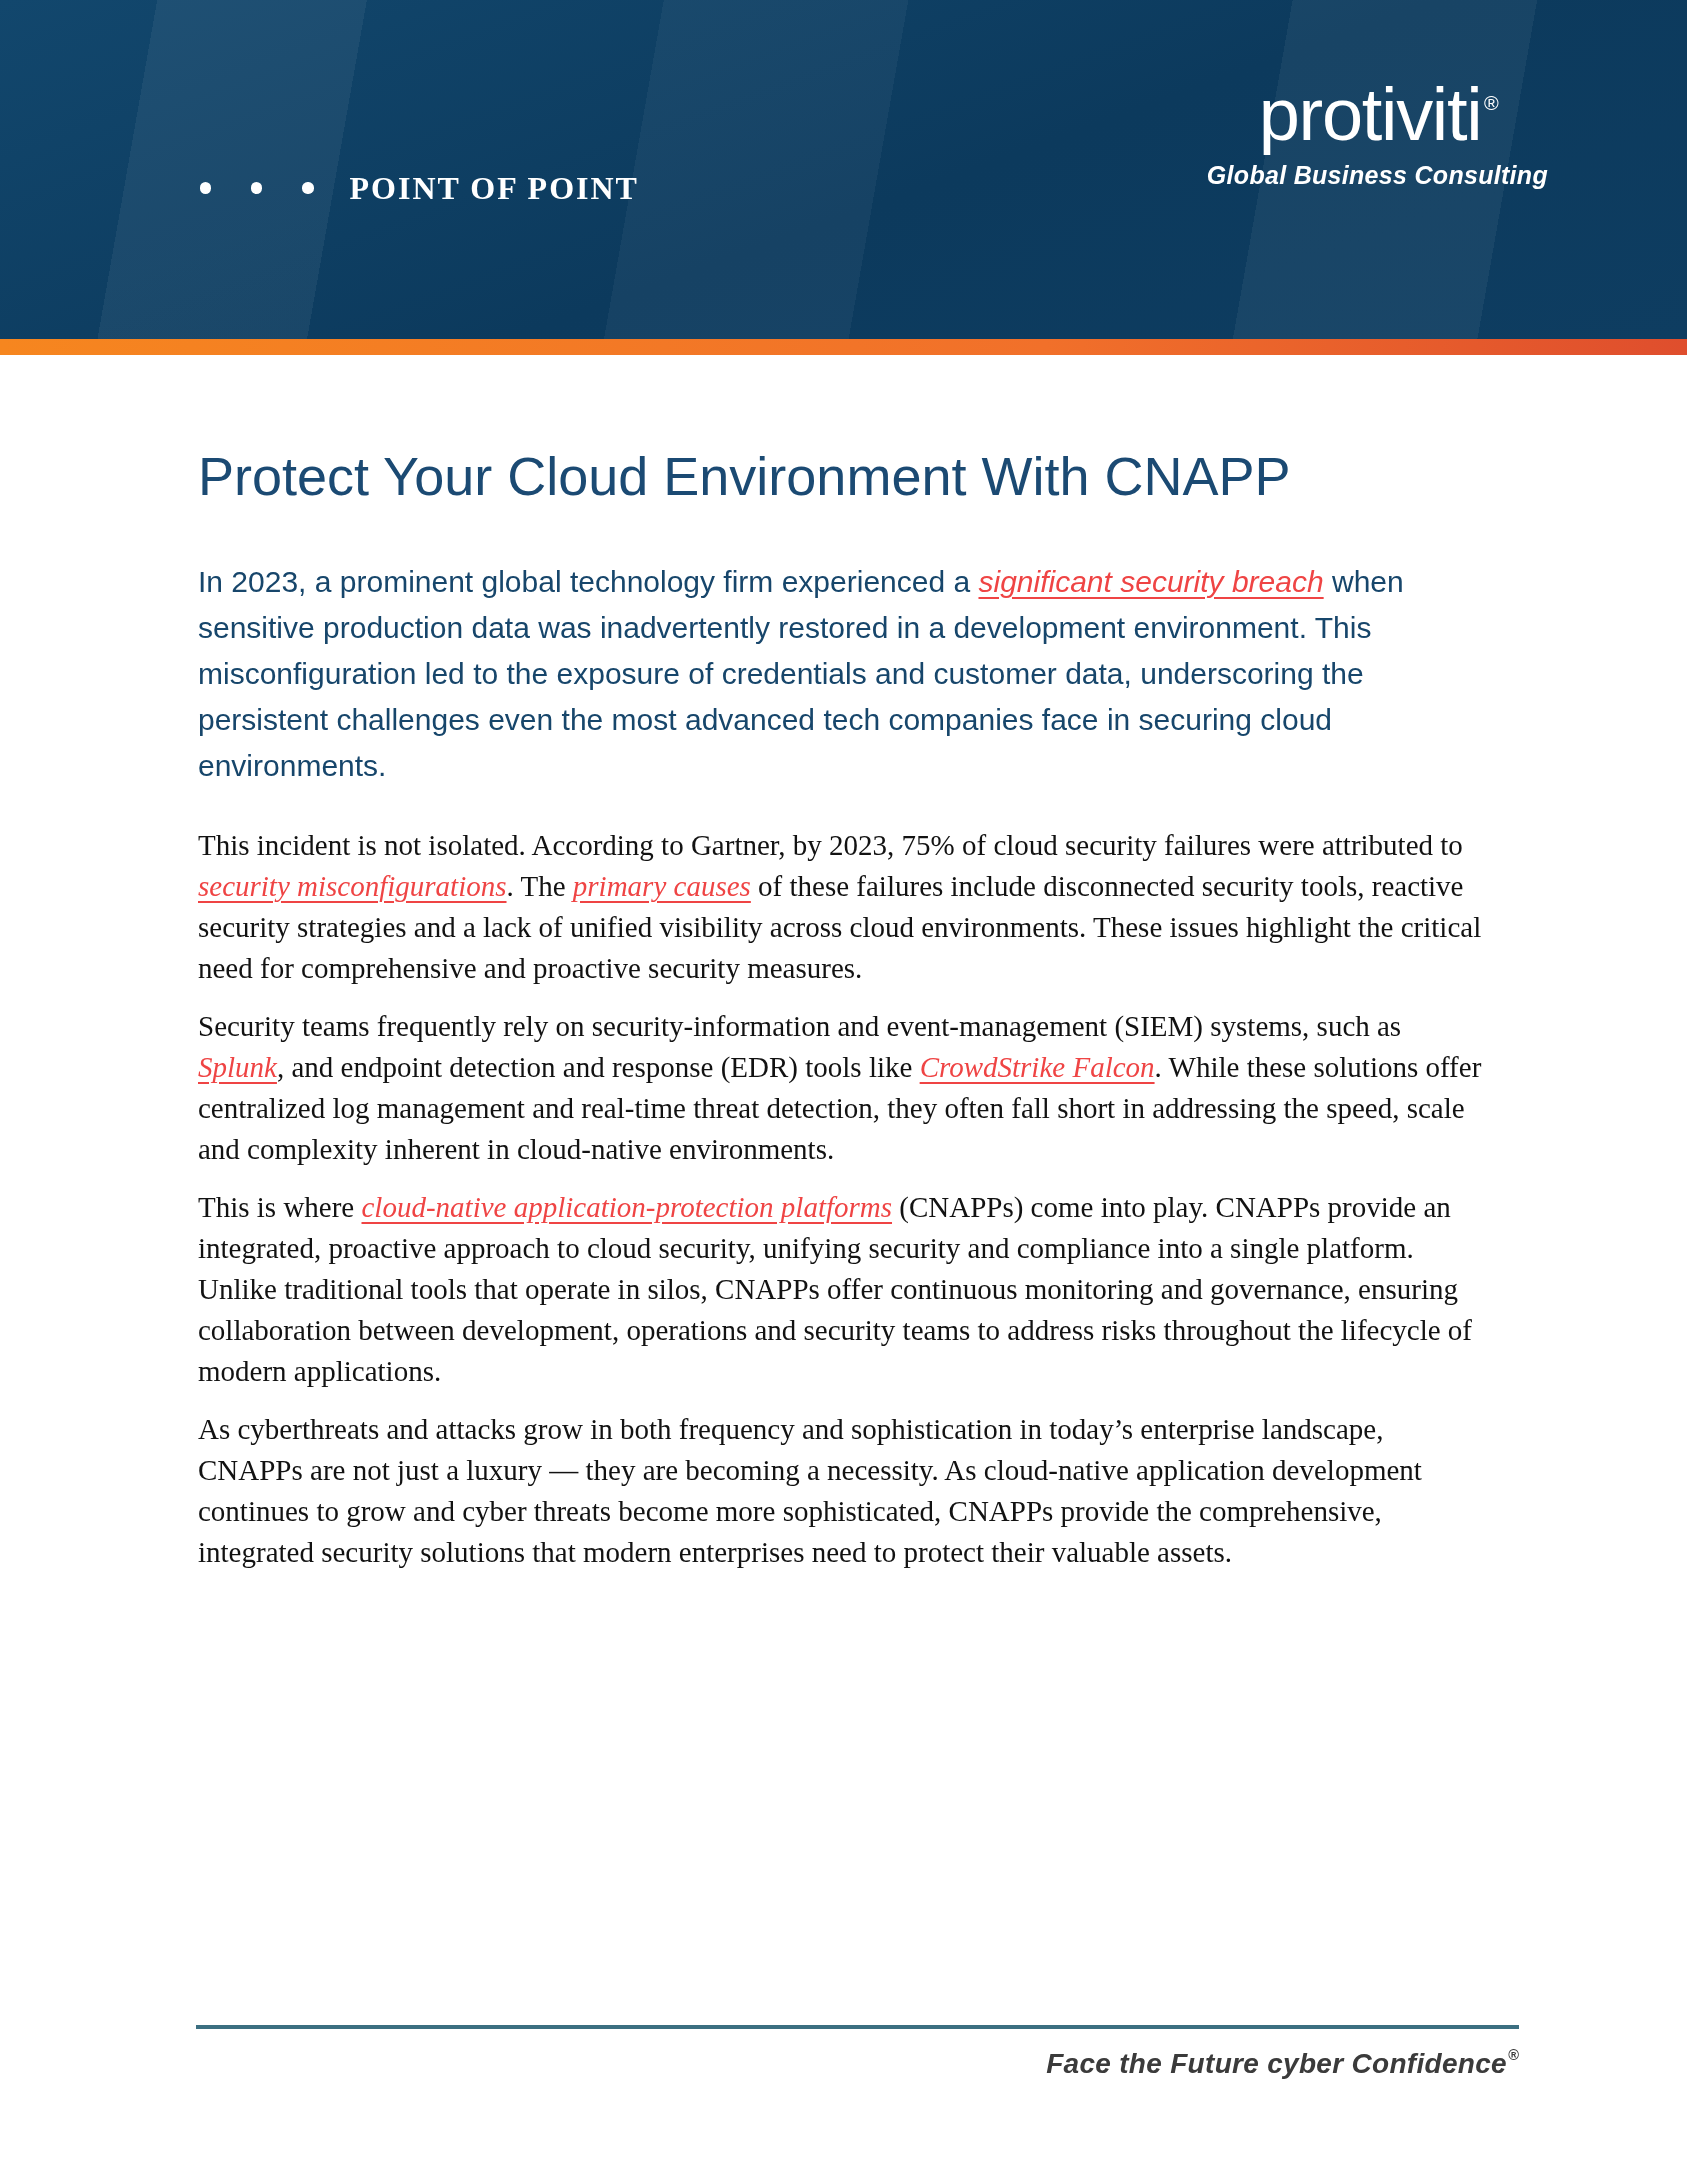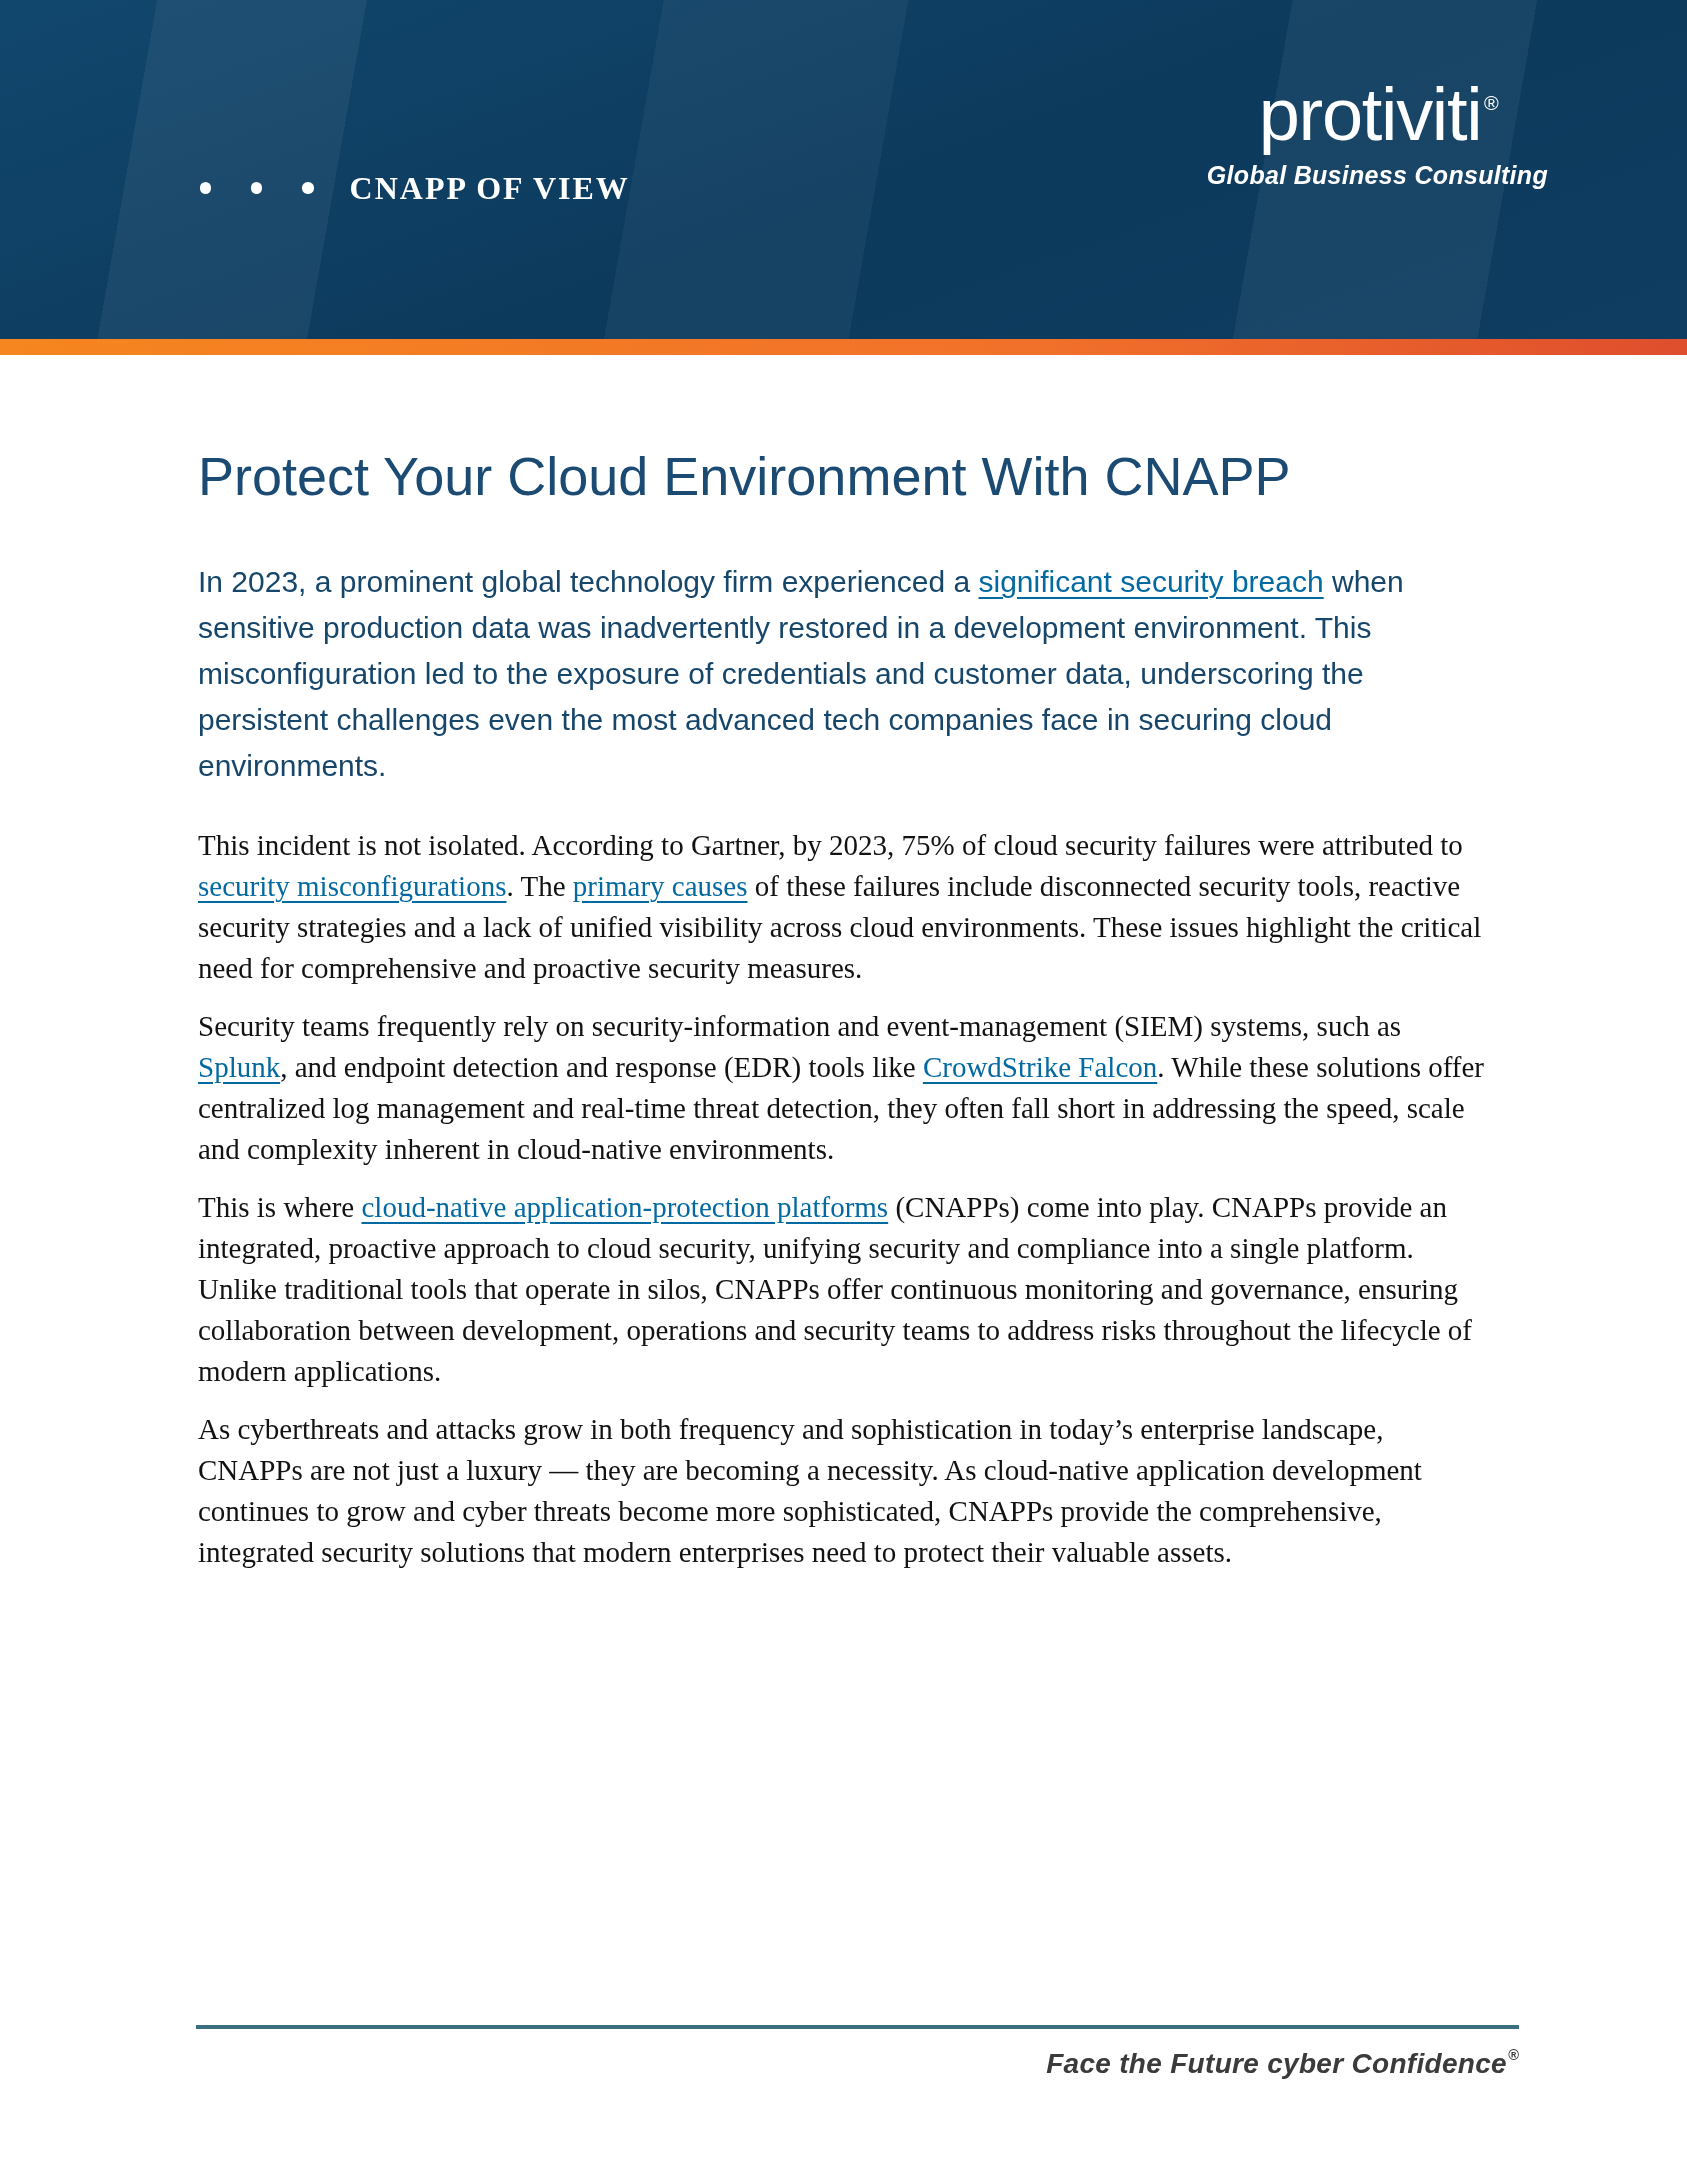--- a/index.html
+++ b/index.html
@@ -67,23 +67,24 @@
   }
   .body-para{
     margin:0 0 17px 0;font-family:"Liberation Serif",serif;
     font-size:29px;line-height:41px;color:#121212;
   }
   .section-heading{
     margin:42px 0 37px 0;font-size:37px;line-height:46px;font-weight:bold;
     color:#17466b;
   }
   a.link{
-    color:#0369a1;text-decoration:underline;
+    color:#ef4444;text-decoration:underline;
     text-decoration-thickness:2px;text-underline-offset:4.6px;
     cursor:pointer;
+    font-style:italic;
   }
 
   
   .rule{
     position:absolute;left:196px;top:2025px;width:1323px;height:4px;
     background:#3c6f81;
   }
   .footer-tagline{
     position:absolute;top:2048px;right:169px;
     font-size:28px;font-style:italic;font-weight:600;color:#3b3b3b;
@@ -96,21 +97,21 @@
 </head>
 <body>
 
 <div class="page">
 
   <header class="masthead">
     <div class="masthead-left">
       <span class="dot"></span>
       <span class="dot"></span>
       <span class="dot"></span>
-      <span class="masthead-label">CNAPP OF VIEW</span>
+      <span class="masthead-label">POINT OF POINT</span>
     </div>
     <div class="logo">
       <div class="logo-row">
         <span class="logo-text">protiviti</span><span class="logo-reg">®</span>
       </div>
       <div class="logo-tagline">Global Business Consulting</div>
     </div>
   </header>
 
   <div class="accent-bar"></div>

